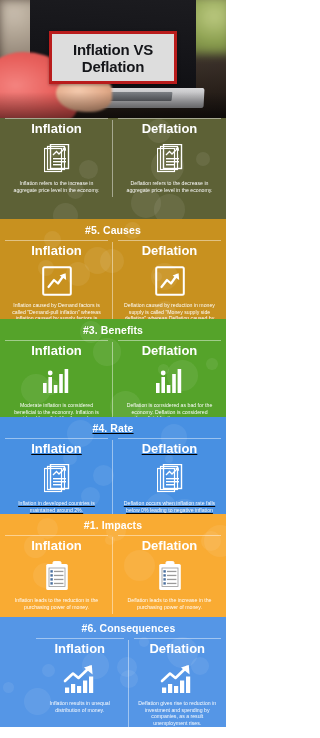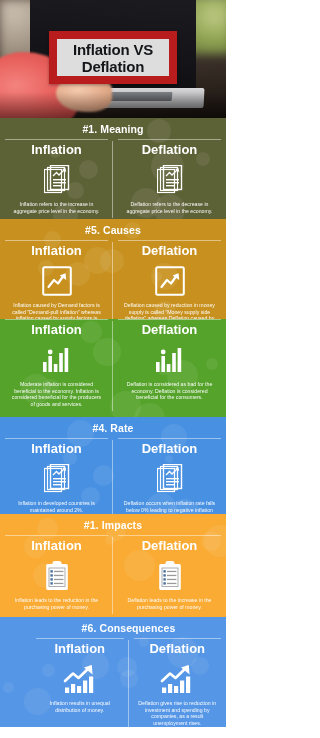--- a/index.html
+++ b/index.html
@@ -90,21 +90,21 @@
     position: absolute;
     left: 0; bottom: 0; width: 226px; height: 26px;
     background: linear-gradient(180deg, rgba(0,0,0,0) 0%, rgba(0,0,0,.45) 100%);
   }
 
   .title-card {
     position: absolute;
     left: 49px; top: 31px;
     width: 128px; height: 53px;
     background: #dddddd;
-    border: 8px solid #b91c1c;
+    border: 3px solid #b91c1c;
     display: flex;
     align-items: center;
     justify-content: center;
     text-align: center;
     z-index: 4;
     box-shadow: 0 1px 3px rgba(0,0,0,.35);
   }
   .title-card-text {
     font-size: 15px;
     line-height: 17px;
@@ -222,21 +222,20 @@
           <span class="bubble" style="width:14px;height:14px;left:196px;top:34px;"></span>
           <span class="bubble" style="width:25px;height:25px;left:53px;top:85px;"></span>
           <span class="bubble" style="width:19px;height:19px;left:79px;top:42px;"></span>
           <span class="bubble" style="width:33px;height:33px;left:151px;top:32px;"></span>
           <span class="bubble" style="width:24px;height:24px;left:147px;top:1px;"></span>
           <span class="bubble" style="width:31px;height:31px;left:154px;top:76px;"></span>
           <span class="bubble" style="width:12px;height:12px;left:49px;top:28px;"></span>
           <span class="bubble" style="width:30px;height:30px;left:131px;top:70px;"></span>
           <span class="bubble" style="width:17px;height:17px;left:67px;top:64px;"></span>
         </div>
-        <div class="sec-title">#1. Meaning</div>
         <div class="cols">
           <div class="col left">
             <div class="col-head">Inflation</div>
             <div class="icon-wrap">
               <svg width="26" height="30" viewBox="0 0 26 30">
                 <rect x="0.5" y="4.5" width="17" height="23" fill="none" stroke="#ffffff" stroke-width="1.2"></rect>
                 <rect x="3.5" y="2.5" width="17" height="23" fill="none" stroke="#ffffff" stroke-width="1.2"></rect>
                 <rect x="6.5" y="0.5" width="18" height="24" fill="none" stroke="#ffffff" stroke-width="1.4"></rect>
                 <polyline points="9,11 12.5,7.5 15,10 21,4" fill="none" stroke="#ffffff" stroke-width="1.3"></polyline>
                 <polygon points="21.6,3.2 22.2,7.2 18,3.9" fill="#ffffff"></polygon>
@@ -308,20 +307,21 @@
           <span class="bubble" style="width:31px;height:31px;left:110px;top:72px;"></span>
           <span class="bubble" style="width:22px;height:22px;left:80px;top:2px;"></span>
           <span class="bubble" style="width:12px;height:12px;left:206px;top:39px;"></span>
           <span class="bubble" style="width:11px;height:11px;left:158px;top:45px;"></span>
           <span class="bubble" style="width:30px;height:30px;left:21px;top:55px;"></span>
           <span class="bubble" style="width:28px;height:28px;left:93px;top:19px;"></span>
           <span class="bubble" style="width:16px;height:16px;left:43px;top:60px;"></span>
           <span class="bubble" style="width:31px;height:31px;left:167px;top:41px;"></span>
           <span class="bubble" style="width:31px;height:31px;left:134px;top:84px;"></span>
         </div>
+        <div class="sec-title">#3. Benefits</div>
         <div class="cols">
           <div class="col left">
             <div class="col-head">Inflation</div>
             <div class="icon-wrap">
               <svg width="30" height="26" viewBox="0 0 30 26">
                 <rect x="1" y="15" width="3.6" height="10" fill="#ffffff"></rect>
                 <rect x="6.4" y="9" width="3.6" height="16" fill="#ffffff"></rect>
                 <rect x="11.8" y="17" width="3.6" height="8" fill="#ffffff"></rect>
                 <rect x="17.2" y="6" width="3.6" height="19" fill="#ffffff"></rect>
                 <rect x="22.6" y="1" width="3.6" height="24" fill="#ffffff"></rect>
@@ -339,21 +339,21 @@
                 <rect x="11.8" y="17" width="3.6" height="8" fill="#ffffff"></rect>
                 <rect x="17.2" y="6" width="3.6" height="19" fill="#ffffff"></rect>
                 <rect x="22.6" y="1" width="3.6" height="24" fill="#ffffff"></rect>
                 <circle cx="8.2" cy="5" r="2.4" fill="#ffffff"></circle>
               </svg>
             </div>
             <div class="col-body">Deflation is considered as bad for the economy. Deflation is considered beneficial for the consumers.</div>
           </div>
         </div>
       </div>
-      <div class="section" style="background: rgb(72, 144, 226); height: 97px;">
+      <div class="section" style="background: rgb(72, 144, 226); height: 97px; text-decoration: underline;">
         <div class="bubbles">
           <span class="bubble" style="width:27px;height:27px;left:67px;top:3px;"></span>
           <span class="bubble" style="width:21px;height:21px;left:93px;top:48px;"></span>
           <span class="bubble" style="width:8px;height:8px;left:165px;top:38px;"></span>
           <span class="bubble" style="width:26px;height:26px;left:161px;top:7px;"></span>
           <span class="bubble" style="width:33px;height:33px;left:168px;top:82px;"></span>
           <span class="bubble" style="width:14px;height:14px;left:63px;top:34px;"></span>
           <span class="bubble" style="width:32px;height:32px;left:145px;top:76px;"></span>
           <span class="bubble" style="width:19px;height:19px;left:81px;top:70px;"></span>
           <span class="bubble" style="width:12px;height:12px;left:167px;top:50px;"></span>

